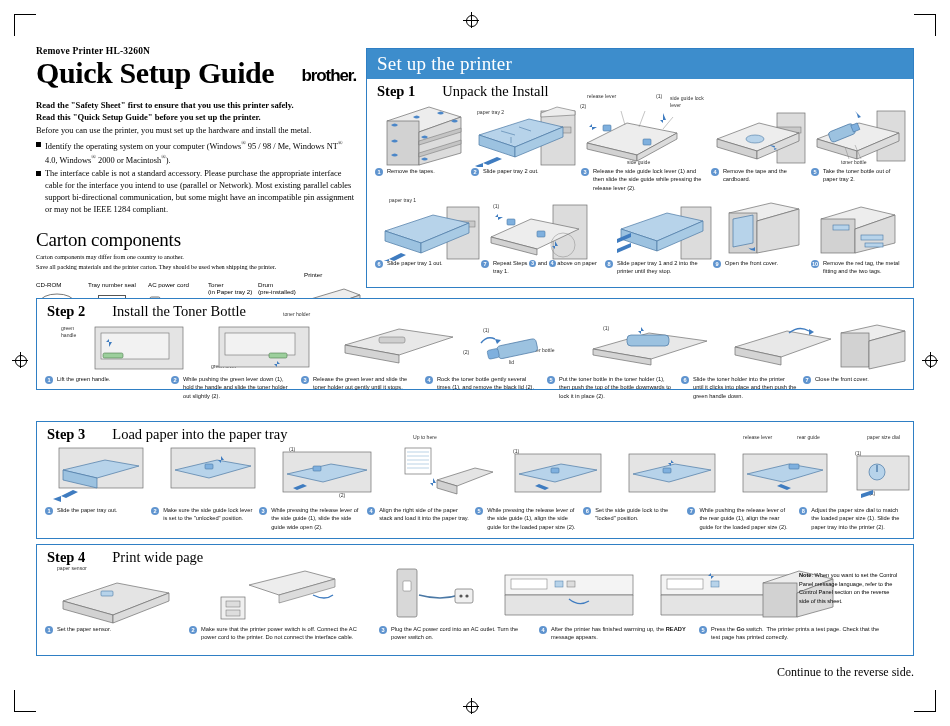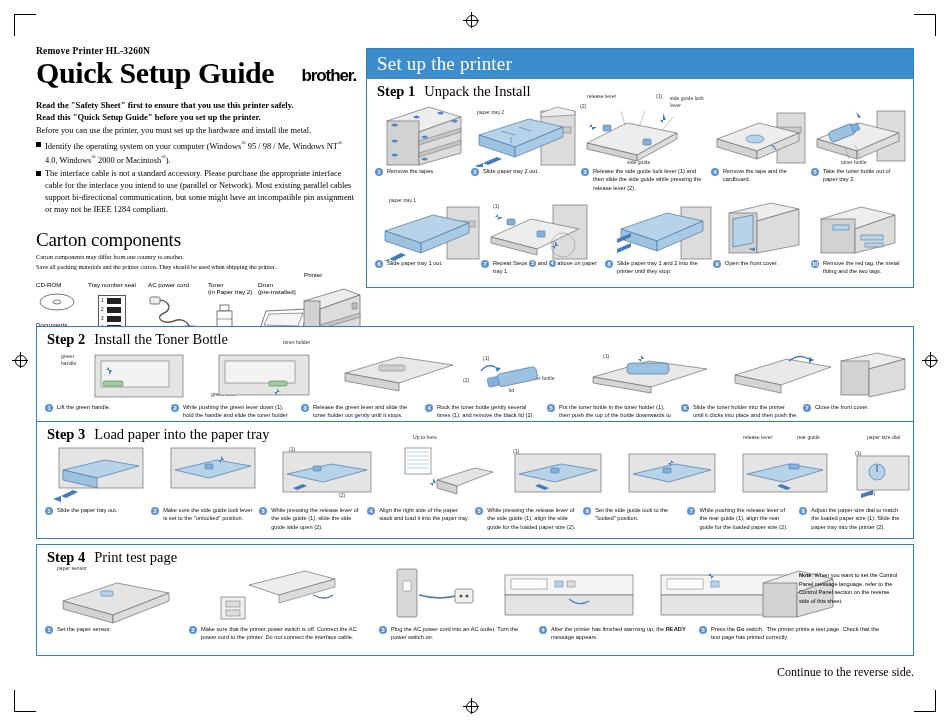--- a/index.html
+++ b/index.html
@@ -62,21 +62,21 @@
     position:absolute;left:366px;top:48px;width:548px;height:240px;
     border:1px solid #2f7fc4;box-sizing:border-box;background:#fff;
   }
   .blue-head{
     background:#3d8dcc;color:#fff;height:30px;display:flex;align-items:center;
     padding-left:10px;font-family:"Liberation Serif", serif;font-size:19px;letter-spacing:.2px;
   }
 
   
   .stepbox{position:absolute;border:1px solid #2f7fc4;box-sizing:border-box;background:#fff;}
-  .step-head{display:flex;align-items:flex-end;gap:9px;padding:4px 0 0 10px;}
+  .step-head{display:flex;align-items:flex-end;gap:27px;padding:4px 0 0 10px;}
   .step-n{font-family:"Liberation Serif", serif;font-weight:bold;font-size:14.5px;}
   .step-t{font-family:"Liberation Serif", serif;font-size:14.5px;}
 
   
   .caps{position:absolute;left:0;right:0;display:flex;}
   .cap{display:flex;gap:4px;padding-right:6px;box-sizing:border-box;}
   .num{
     flex:0 0 auto;width:8px;height:8px;border-radius:50%;
     background:#5f94cf;color:#fff;font-size:5.6px;line-height:8px;text-align:center;
     font-weight:bold;margin-top:.5px;
@@ -426,21 +426,21 @@
         <span class="num">9</span>
         <span class="captxt">Open the front cover.</span>
       </div>
       <div class="cap" style="width:98px;">
         <span class="num">10</span>
         <span class="captxt">Remove the red tag, the metal fitting and the two tags.</span>
       </div>
     </div>
   </div>
 
-  <div class="stepbox" style="left:36px;top:298px;width:878px;height:112px;margin-top:28px;">
+  <div class="stepbox" style="left:36px;top:298px;width:878px;height:92px;">
     <div class="step-head">
       <span class="step-n">Step 2</span>
       <span class="step-t">Install the Toner Bottle</span>
     </div>
 
     <div class="ill" style="left:6px;top:24px;width:866px;height:48px;">
       <div class="lbl" style="left:18px;top:2px;width:20px;white-space:normal;">green handle</div>
       <svg width="110" height="48" style="position:absolute;left:40px;top:0;">
         <rect x="12" y="4" width="88" height="42" fill="#e4e4e4" stroke="#6f6f6f" stroke-width=".7"></rect>
         <rect x="18" y="10" width="68" height="26" fill="#f2f2f2" stroke="#6f6f6f" stroke-width=".6"></rect>
@@ -630,21 +630,21 @@
       <div class="cap" style="width:118px;">
         <span class="num">8</span>
         <span class="captxt">Adjust the paper size dial to match the loaded paper size (1). Slide the paper tray into the printer (2).</span>
       </div>
     </div>
   </div>
 
   <div class="stepbox" style="left:36px;top:544px;width:878px;height:112px;">
     <div class="step-head">
       <span class="step-n">Step 4</span>
-      <span class="step-t">Print test page</span>
+      <span class="step-t">Print wide page</span>
     </div>
 
     <div class="ill" style="left:6px;top:22px;width:866px;height:56px;">
       <div class="lbl" style="left:14px;top:-2px;">paper sensor</div>
       <svg width="118" height="52" style="position:absolute;left:14px;top:8px;">
         <polygon points="6,26 60,8 112,18 56,40" fill="#e4e4e4" stroke="#6f6f6f" stroke-width=".7"></polygon>
         <polygon points="6,26 56,40 56,48 6,34" fill="#d2d2d2" stroke="#6f6f6f" stroke-width=".7"></polygon>
         <polygon points="56,40 112,18 112,26 56,48" fill="#dcdcdc" stroke="#6f6f6f" stroke-width=".7"></polygon>
         <rect x="44" y="16" width="12" height="5" rx="1" fill="#b7d3ea" stroke="#4a78a5" stroke-width=".6"></rect>
       </svg>

